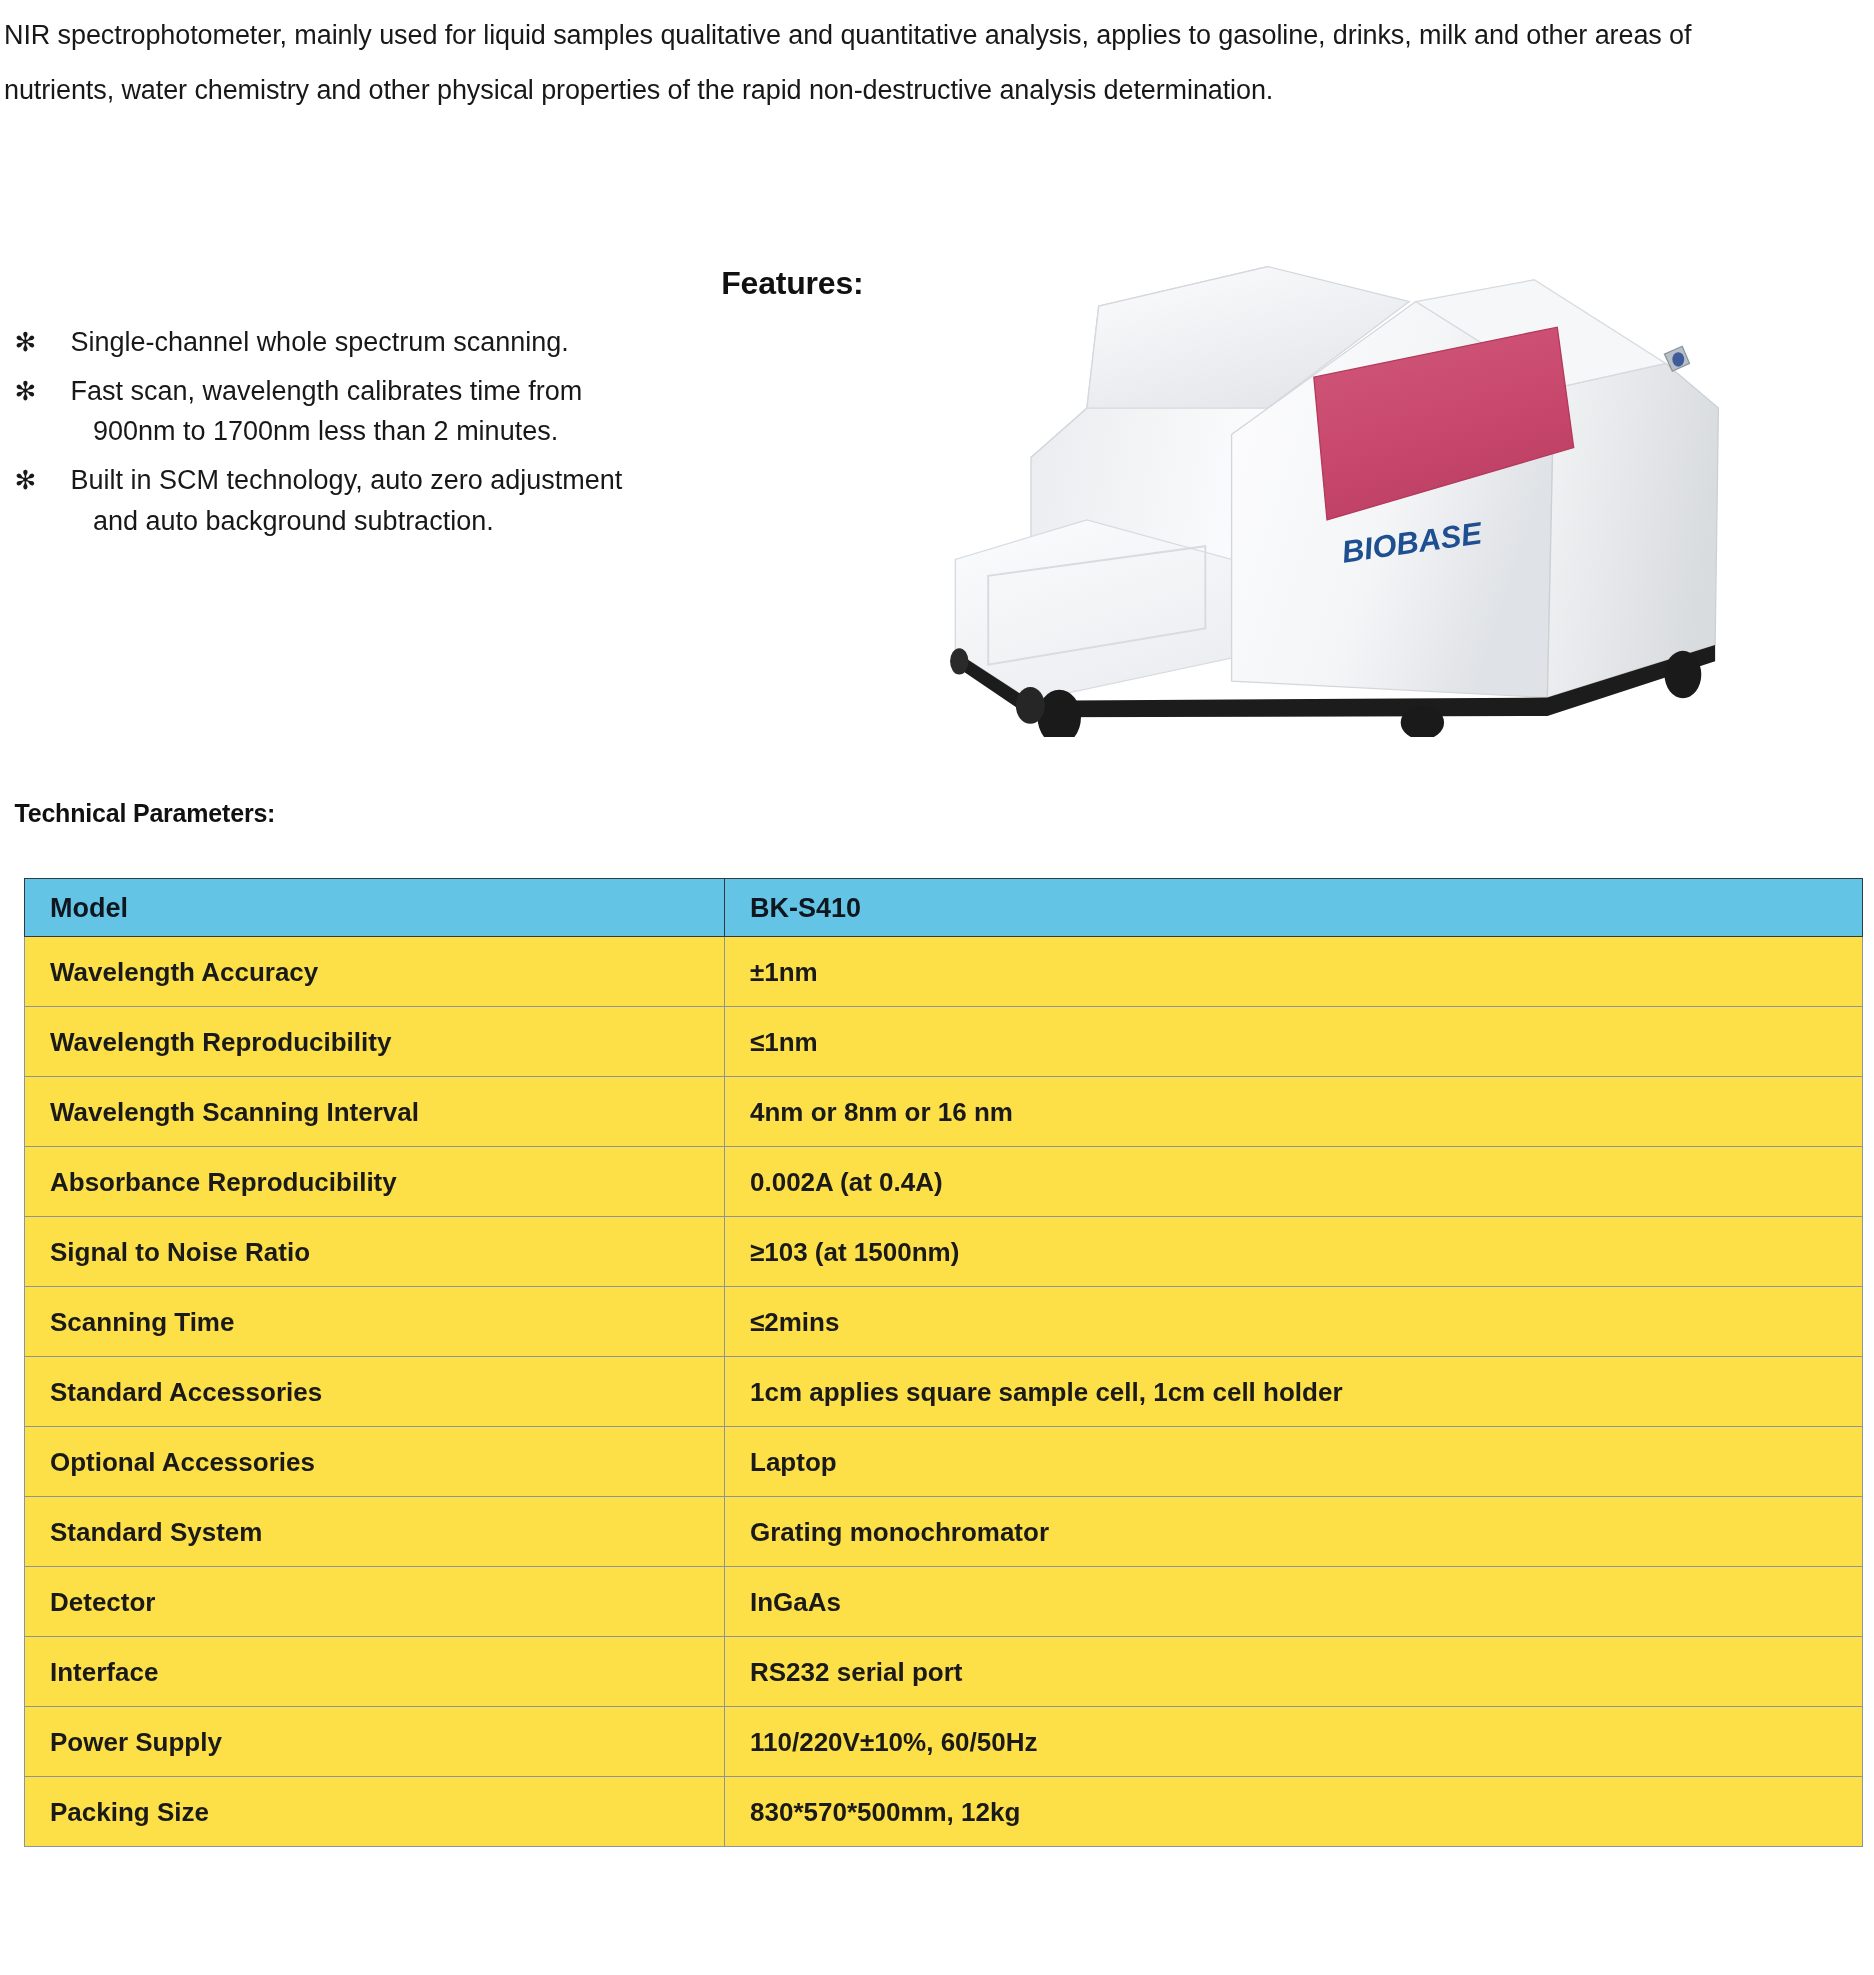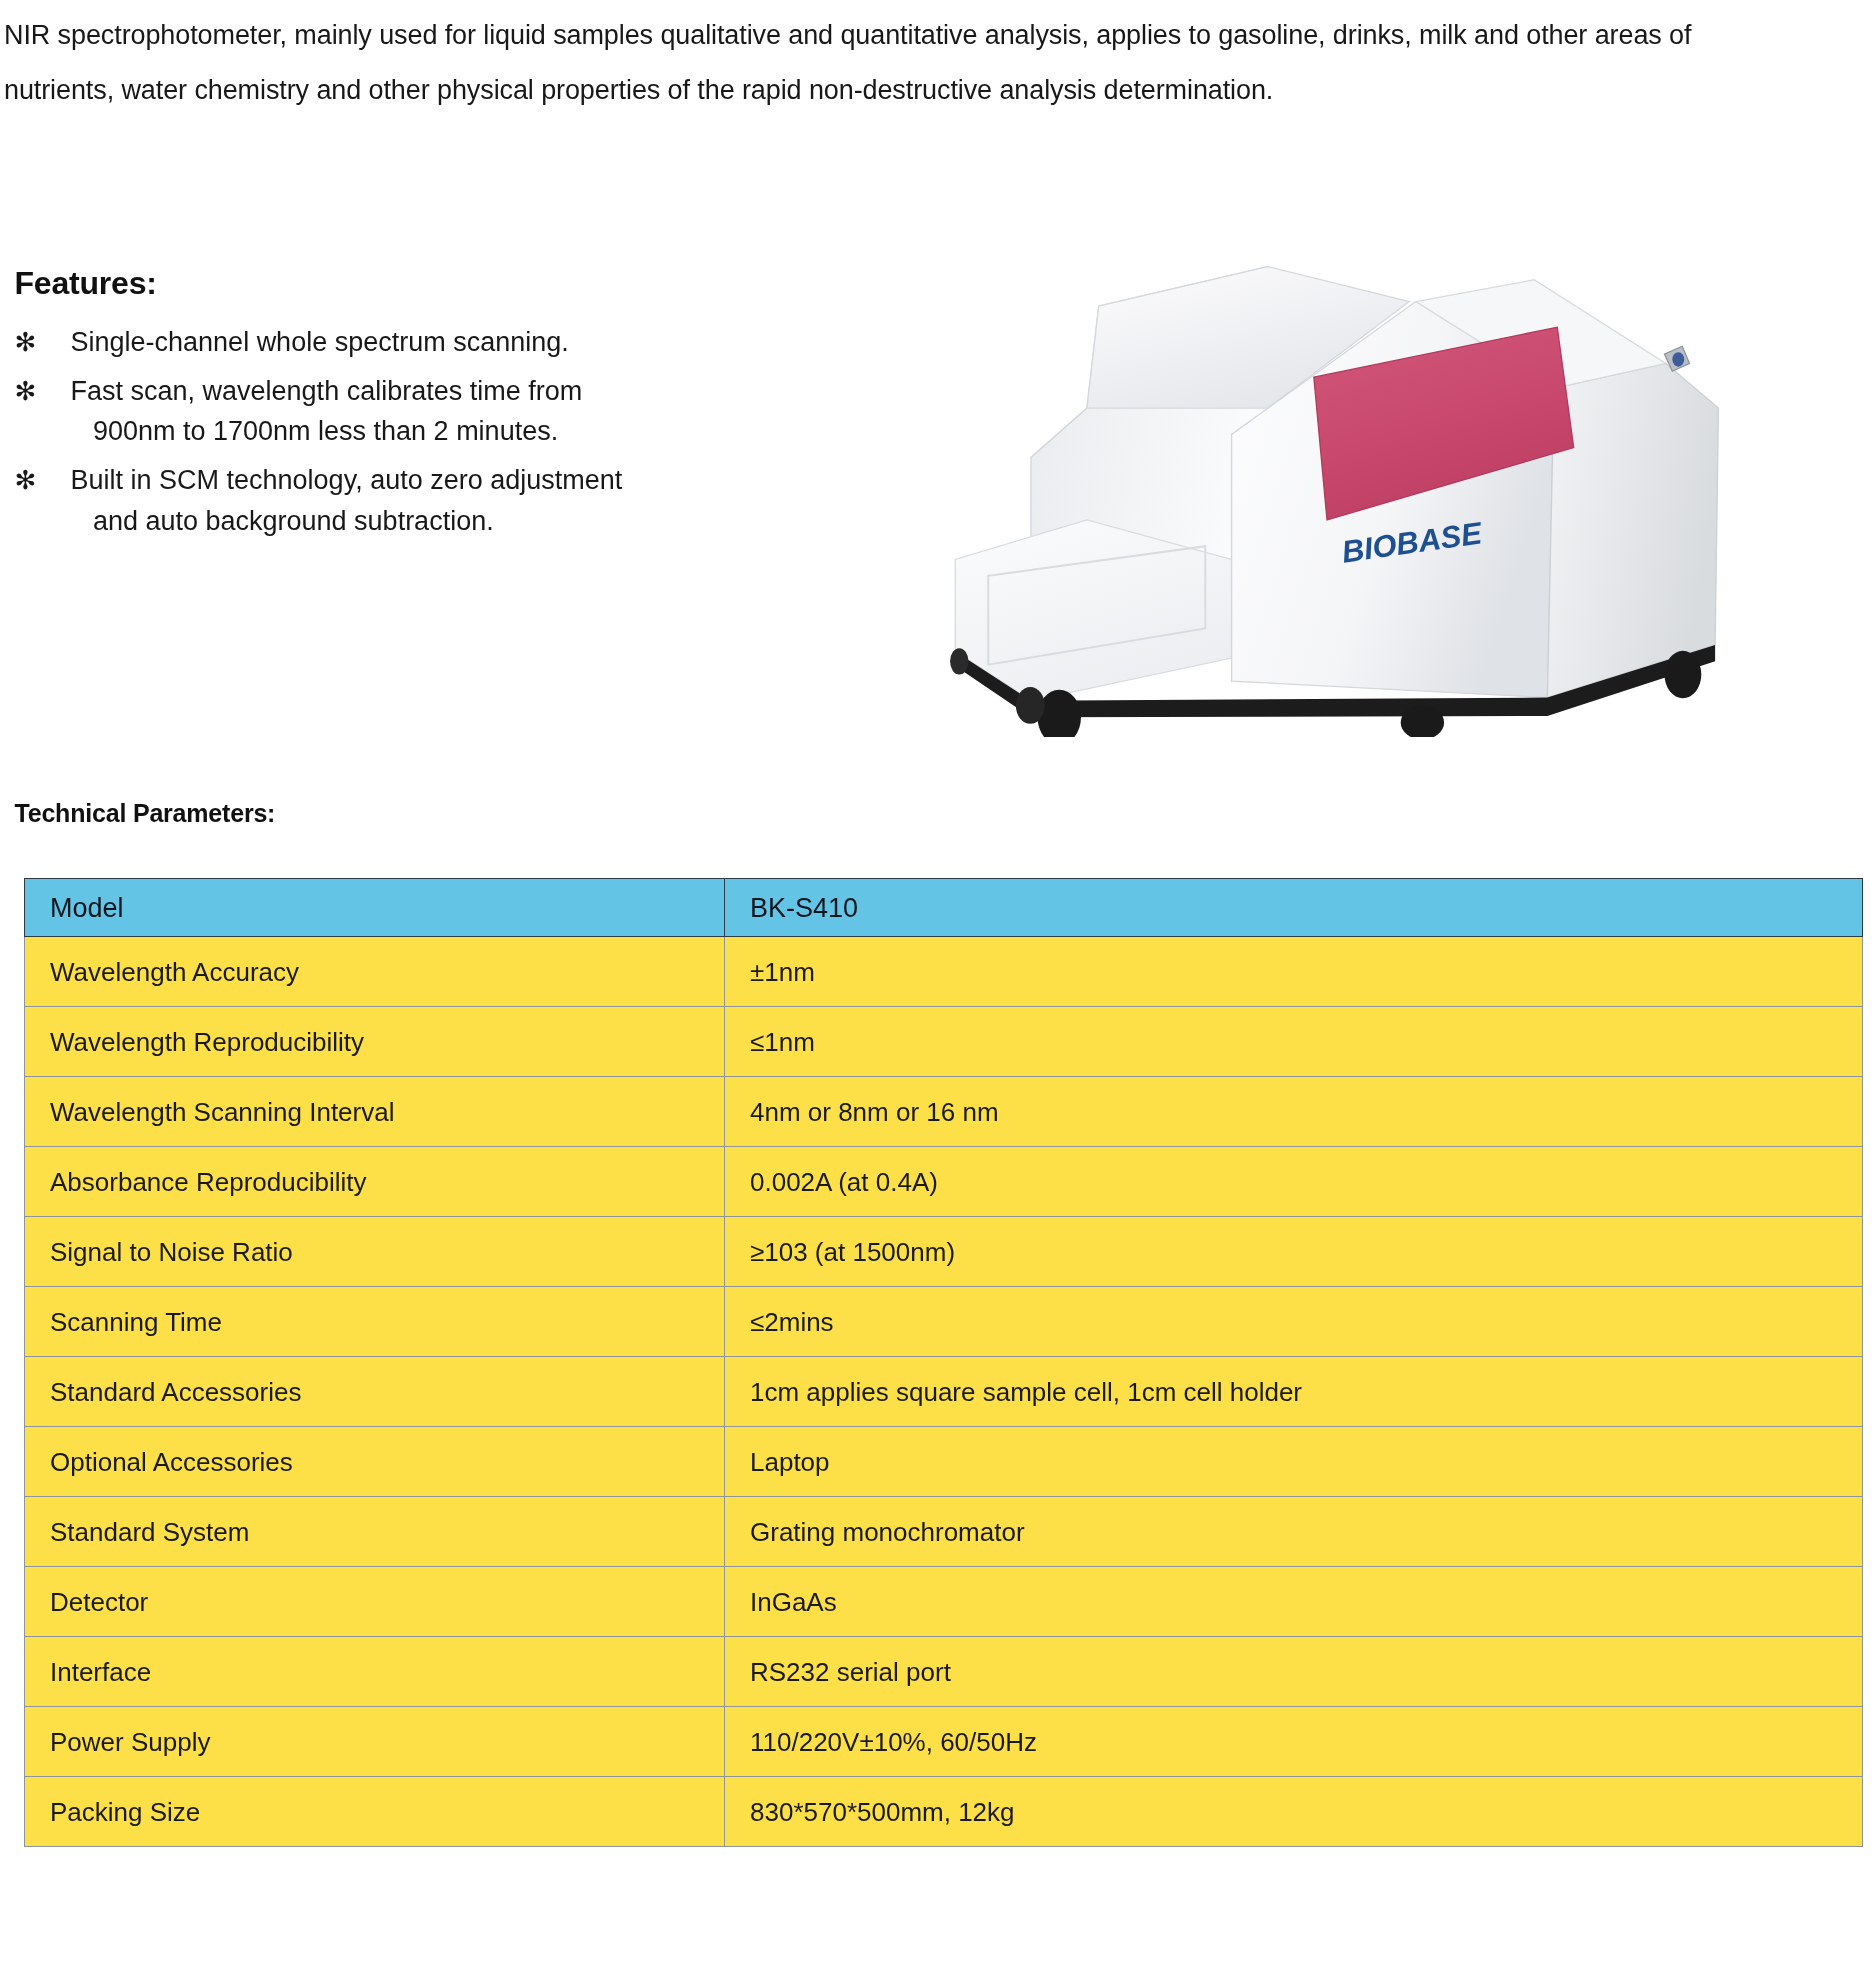--- a/index.html
+++ b/index.html
@@ -39,20 +39,21 @@
     left: 14.5px;
     top: 263px;
     width: 849px;
   }
   .features-title {
     font-size: 32px;
     line-height: 40px;
     color: #111111;
     margin-bottom: 22.4px;
     letter-spacing: -0.2px;
+    text-align: right;
   }
   .feature-item {
     display: flex;
     align-items: flex-start;
     font-size: 27px;
     line-height: 34px;
     margin-bottom: 14.5px;
     color: #181818;
   }
   .feature-star {
@@ -100,21 +101,21 @@
   }
   .spec-table col.c1 { width: 700px; }
   .spec-table col.c2 { width: 1138px; }
 
   .spec-table th,
   .spec-table td {
     border: 0.7px solid #8d949c;
     padding: 0 0 0 25px;
     text-align: left;
     vertical-align: middle;
-    font-weight: normal;
+    font-weight: bold;
     font-size: 26px;
     line-height: 32px;
     color: #1a1a1a;
     height: 70px;
   }
   .spec-table thead th {
     background: #63c4e6;
     height: 58px;
     font-size: 27px;
     color: #10161d;

